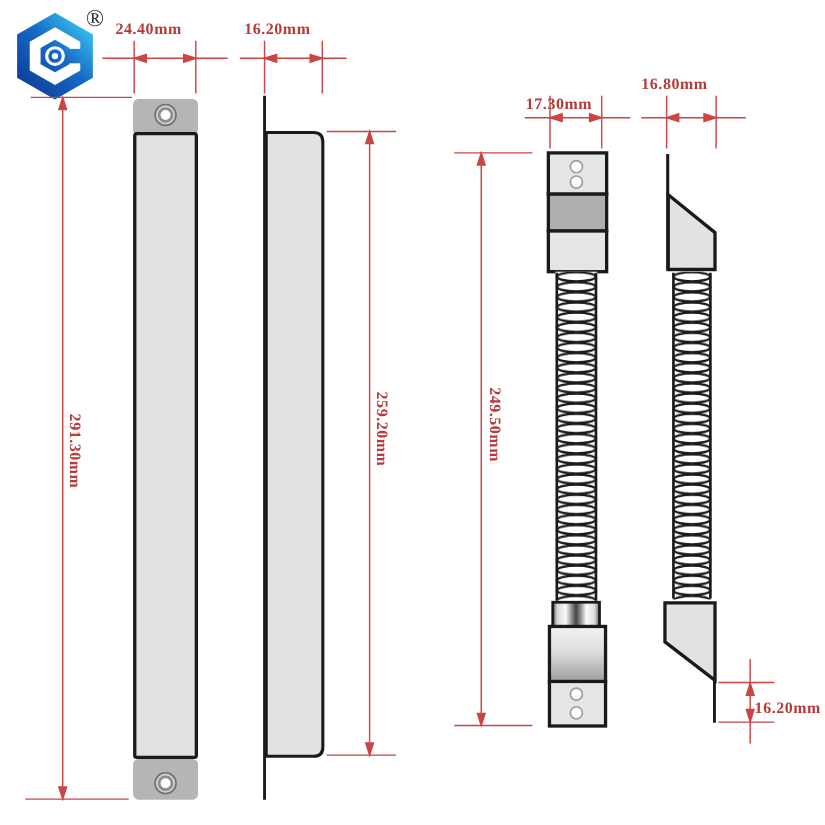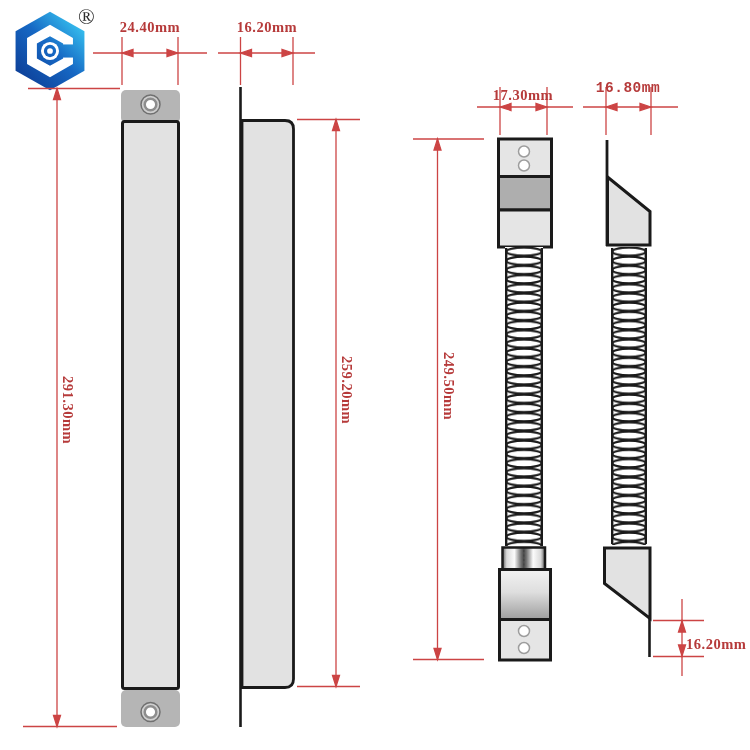--- a/index.html
+++ b/index.html
@@ -1,21 +1,21 @@
 <!DOCTYPE html>
 <html><head>
 <meta charset="utf-8">
 <style>
   html,body{margin:0;padding:0;background:#ffffff;}
   #canvas{position:relative;width:750px;height:750px;background:#ffffff;overflow:hidden;
           font-family:"Liberation Serif", serif;}
   svg{position:absolute;left:0;top:0;}
   .dim-label{position:absolute;font-family:"Liberation Serif", serif;font-weight:700;
              font-size:14.5px;color:#b63a3a;letter-spacing:.5px;white-space:nowrap;}
-  .dim-label.h{text-align:center;}
+  .dim-label.h{}
   .dim-label.v{writing-mode:vertical-rl;}
   .reg-mark{position:absolute;left:78px;top:4px;font-size:22px;color:#2b2b2b;
             font-family:"Liberation Serif", serif;}
 </style>
 </head>
 <body>
 
 <div id="canvas">
 
 <svg width="750" height="750" viewBox="0 0 750 750">
@@ -157,21 +157,21 @@
     <path d="M604.5,548 L650,548 L650,618.5 L604.5,583.5 Z" fill="#e2e2e2" stroke="#1a1a1a" stroke-width="3"></path>
     <line x1="649.5" y1="618" x2="649.5" y2="657" stroke="#1a1a1a" stroke-width="2.6"></line>
   </g>
 </svg>
 
 <span class="reg-mark">®</span>
 
 <div class="dim-label h" style="left:105px;top:19px;width:90px;">24.40mm</div>
 <div class="dim-label h" style="left:222px;top:19px;width:90px;">16.20mm</div>
 <div class="dim-label h" style="left:478px;top:87px;width:90px;">17.30mm</div>
-<div class="dim-label h" style="left:583px;top:80px;width:90px;font-family:Liberation Mono, monospace;">16.80mm</div>
+<div class="dim-label h" style="left:583px;top:69px;width:90px;">16.80mm</div>
 
 <div class="dim-label v" style="left:59px;top:376px;">291.30mm</div>
 <div class="dim-label v" style="left:338px;top:356px;">259.20mm</div>
 <div class="dim-label v" style="left:440px;top:352px;">249.50mm</div>
 
 <div class="dim-label" style="left:686px;top:636px;">16.20mm</div>
 
 </div>
 
 </body></html>

